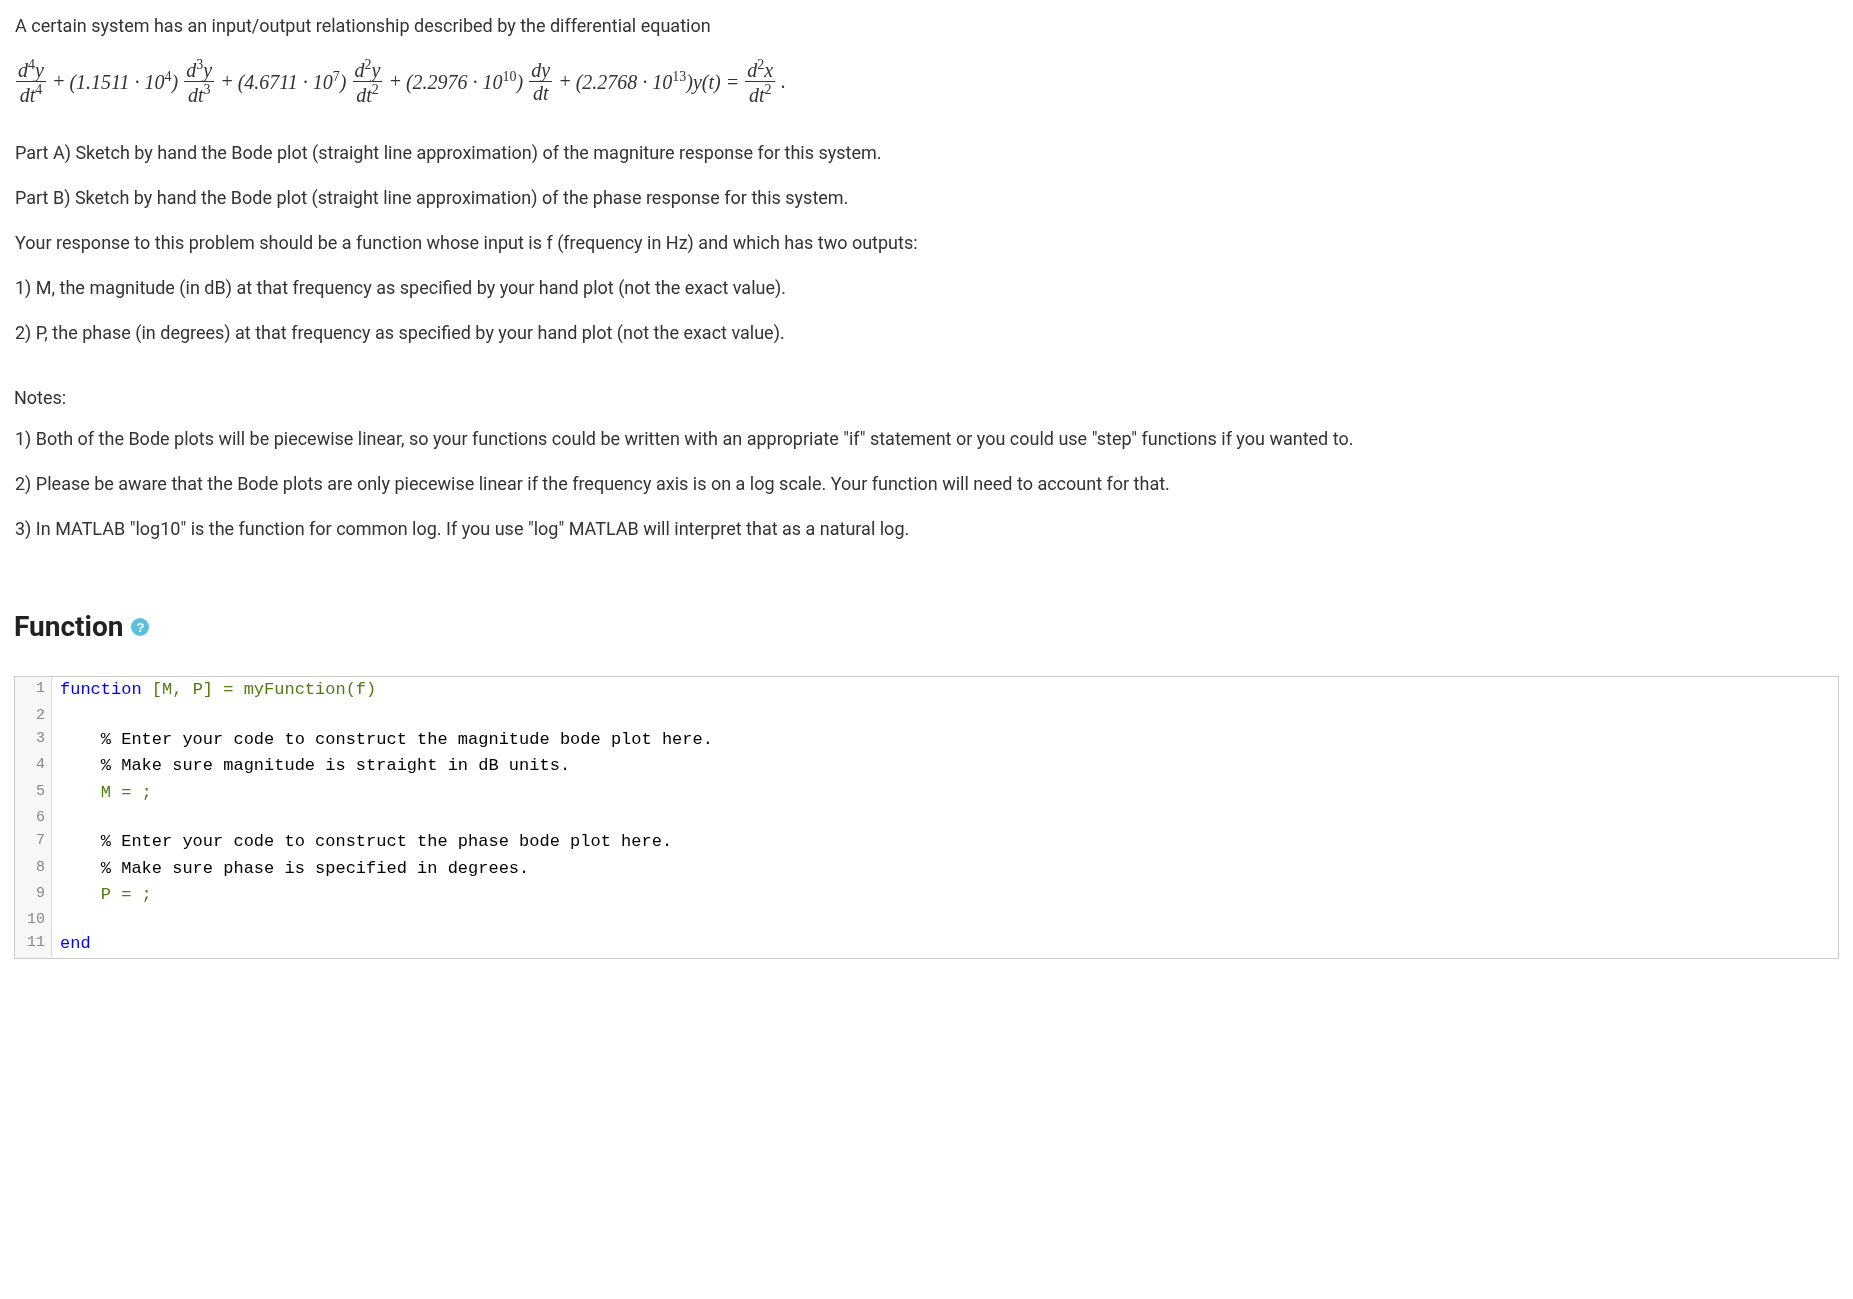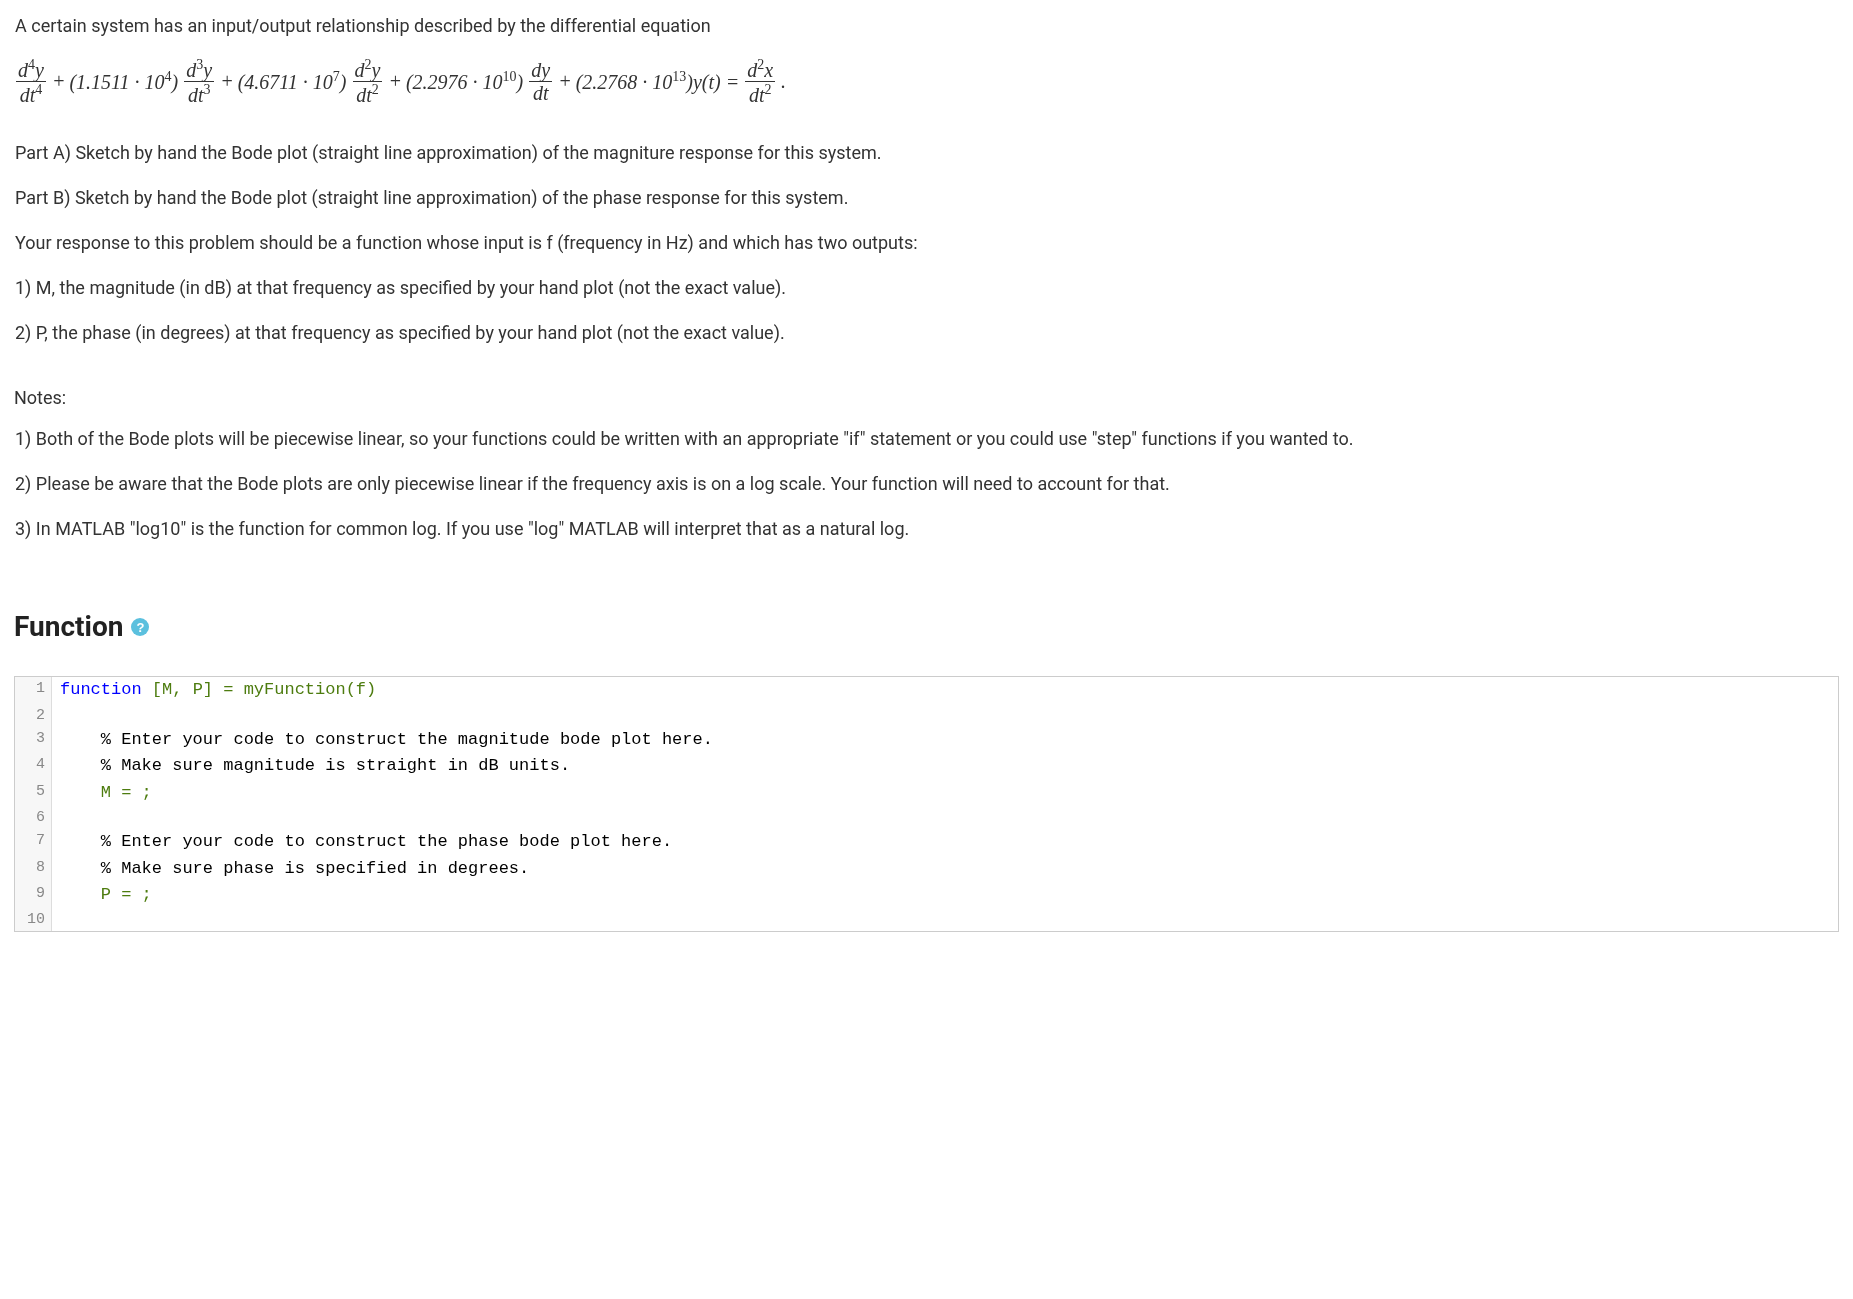--- a/index.html
+++ b/index.html
@@ -189,13 +189,17 @@
     <div class="code-line"><span class="cm">    % Make sure phase is specified in degrees.</span></div>
   </div>
   <div class="code-row">
     <div class="gutter">9</div>
     <div class="code-line"><span class="txt">    P = ;</span></div>
   </div>
   <div class="code-row">
     <div class="gutter">10</div>
     <div class="code-line"></div>
   </div>
+  <div class="code-row">
+    <div class="gutter">11</div>
+    <div class="code-line"><span class="kw">end</span></div>
+  </div>
 </div>
 
 </body></html>

